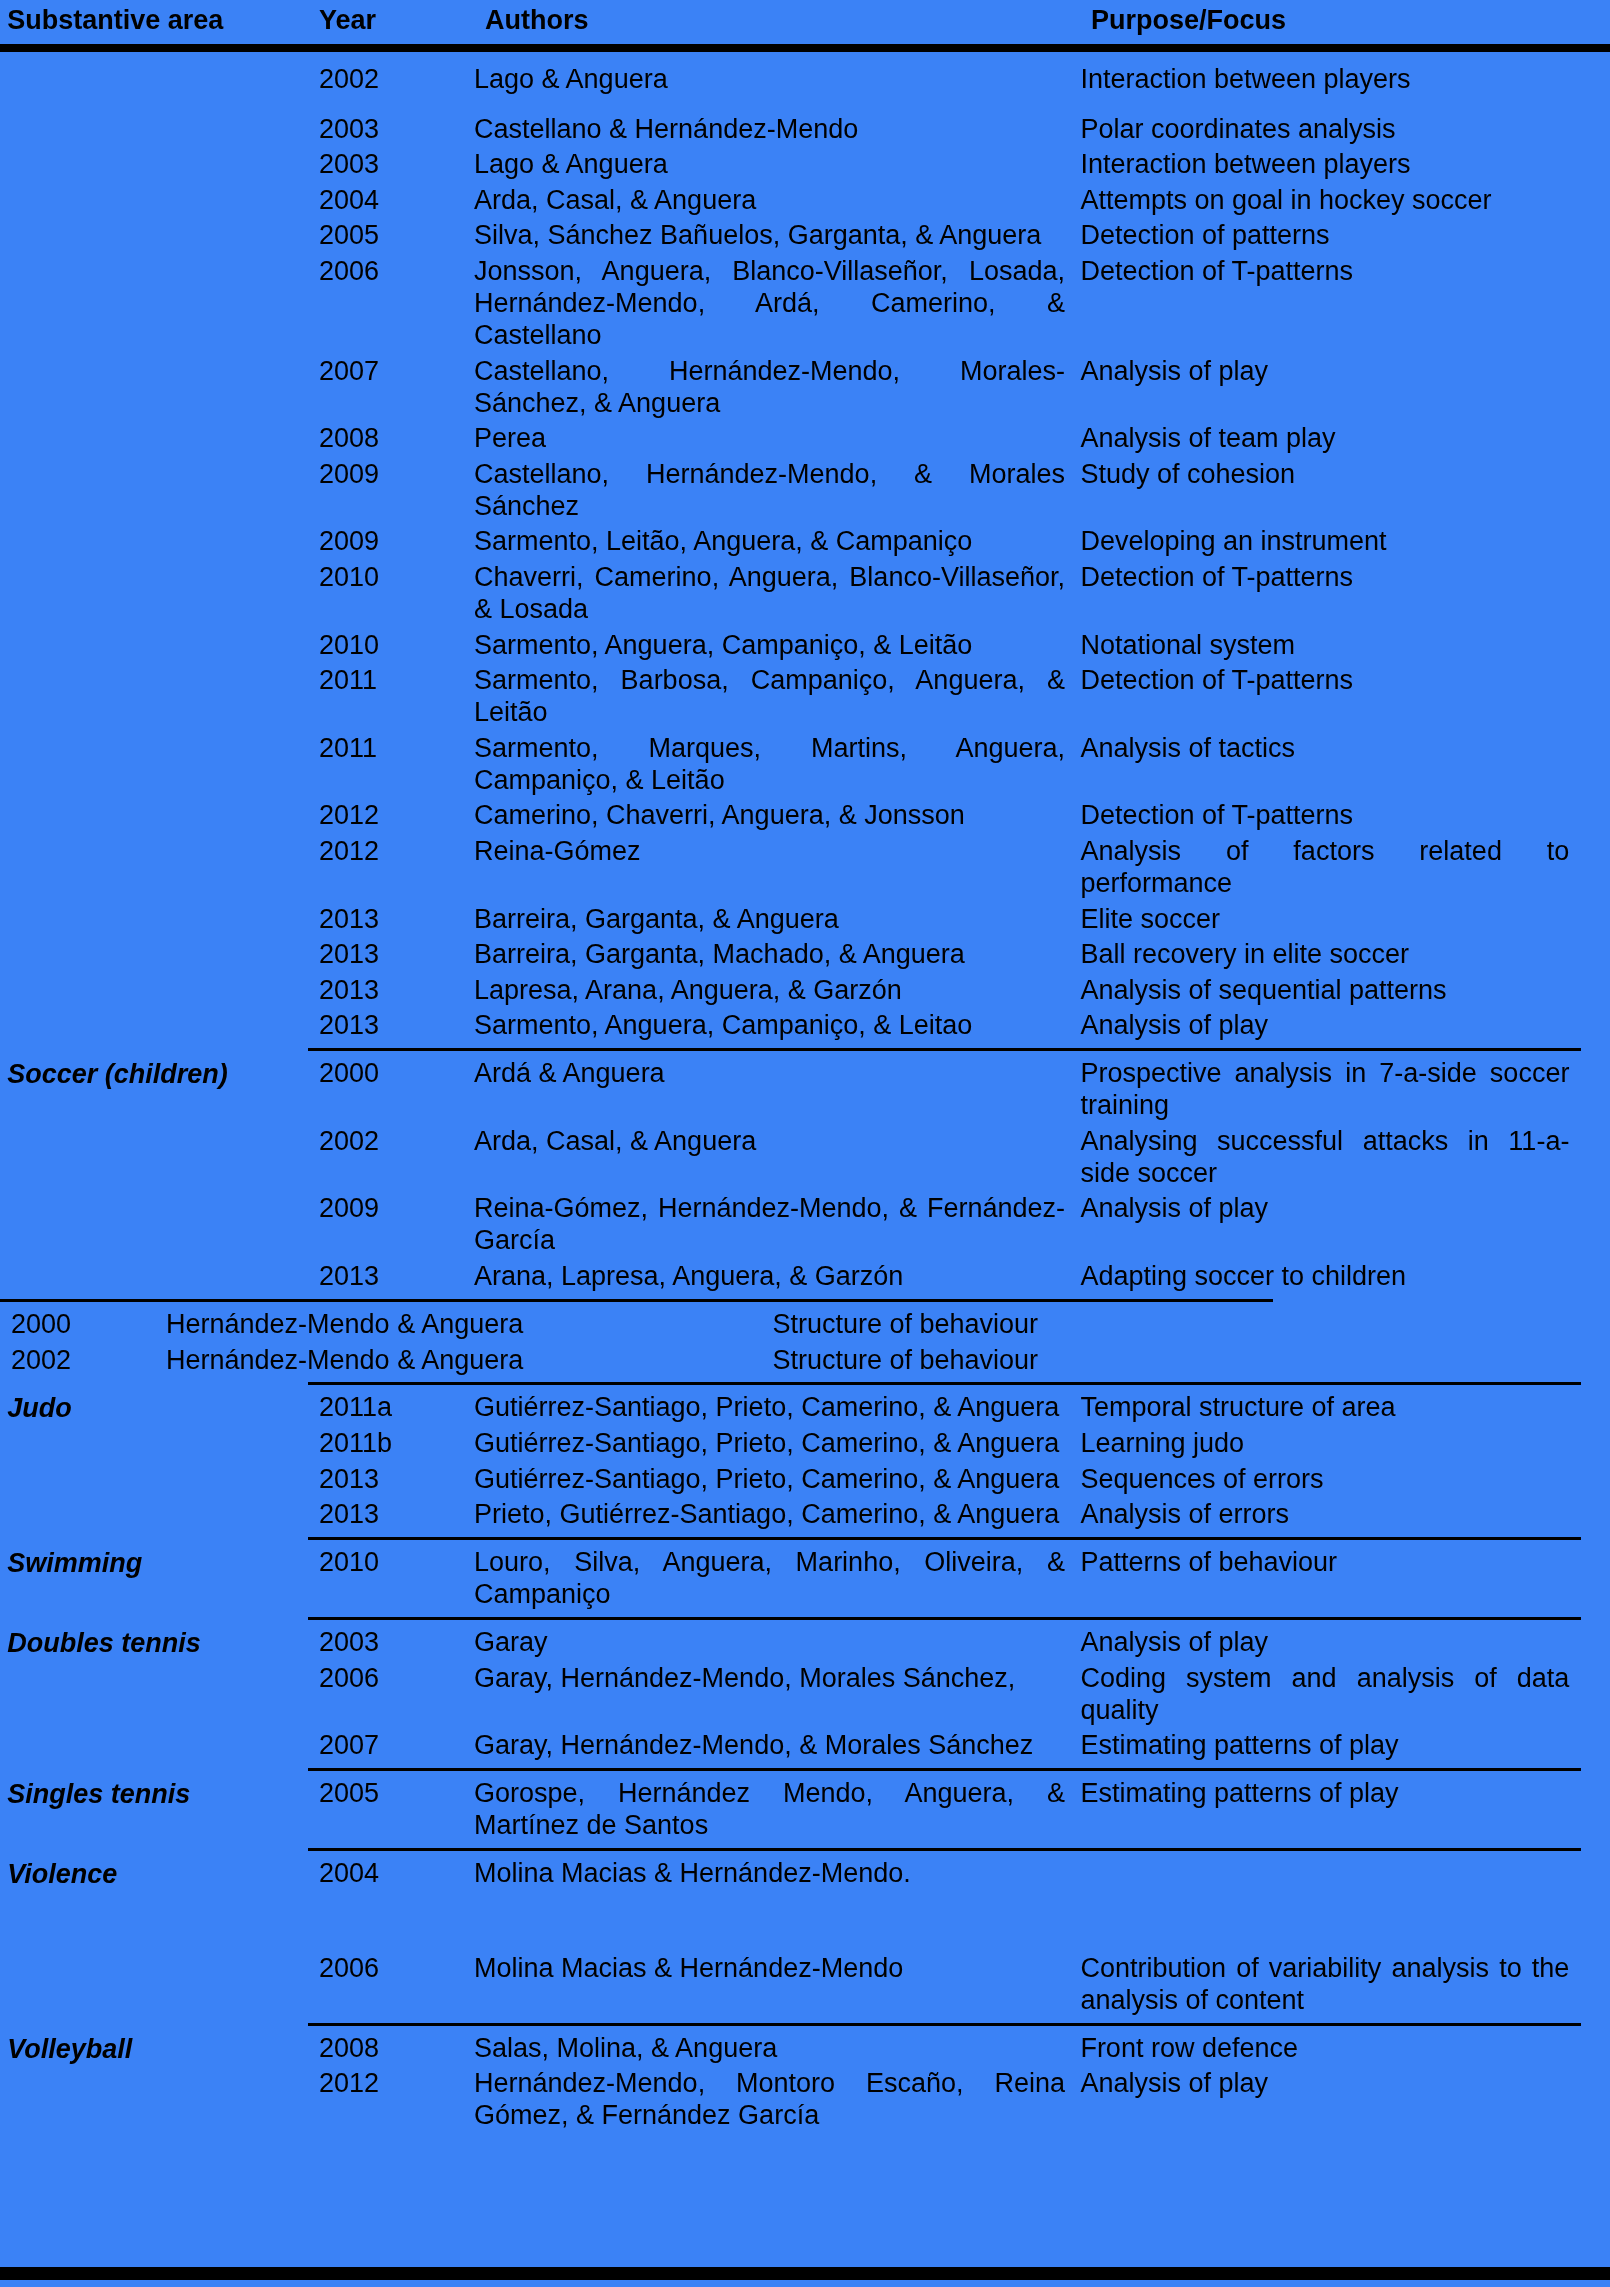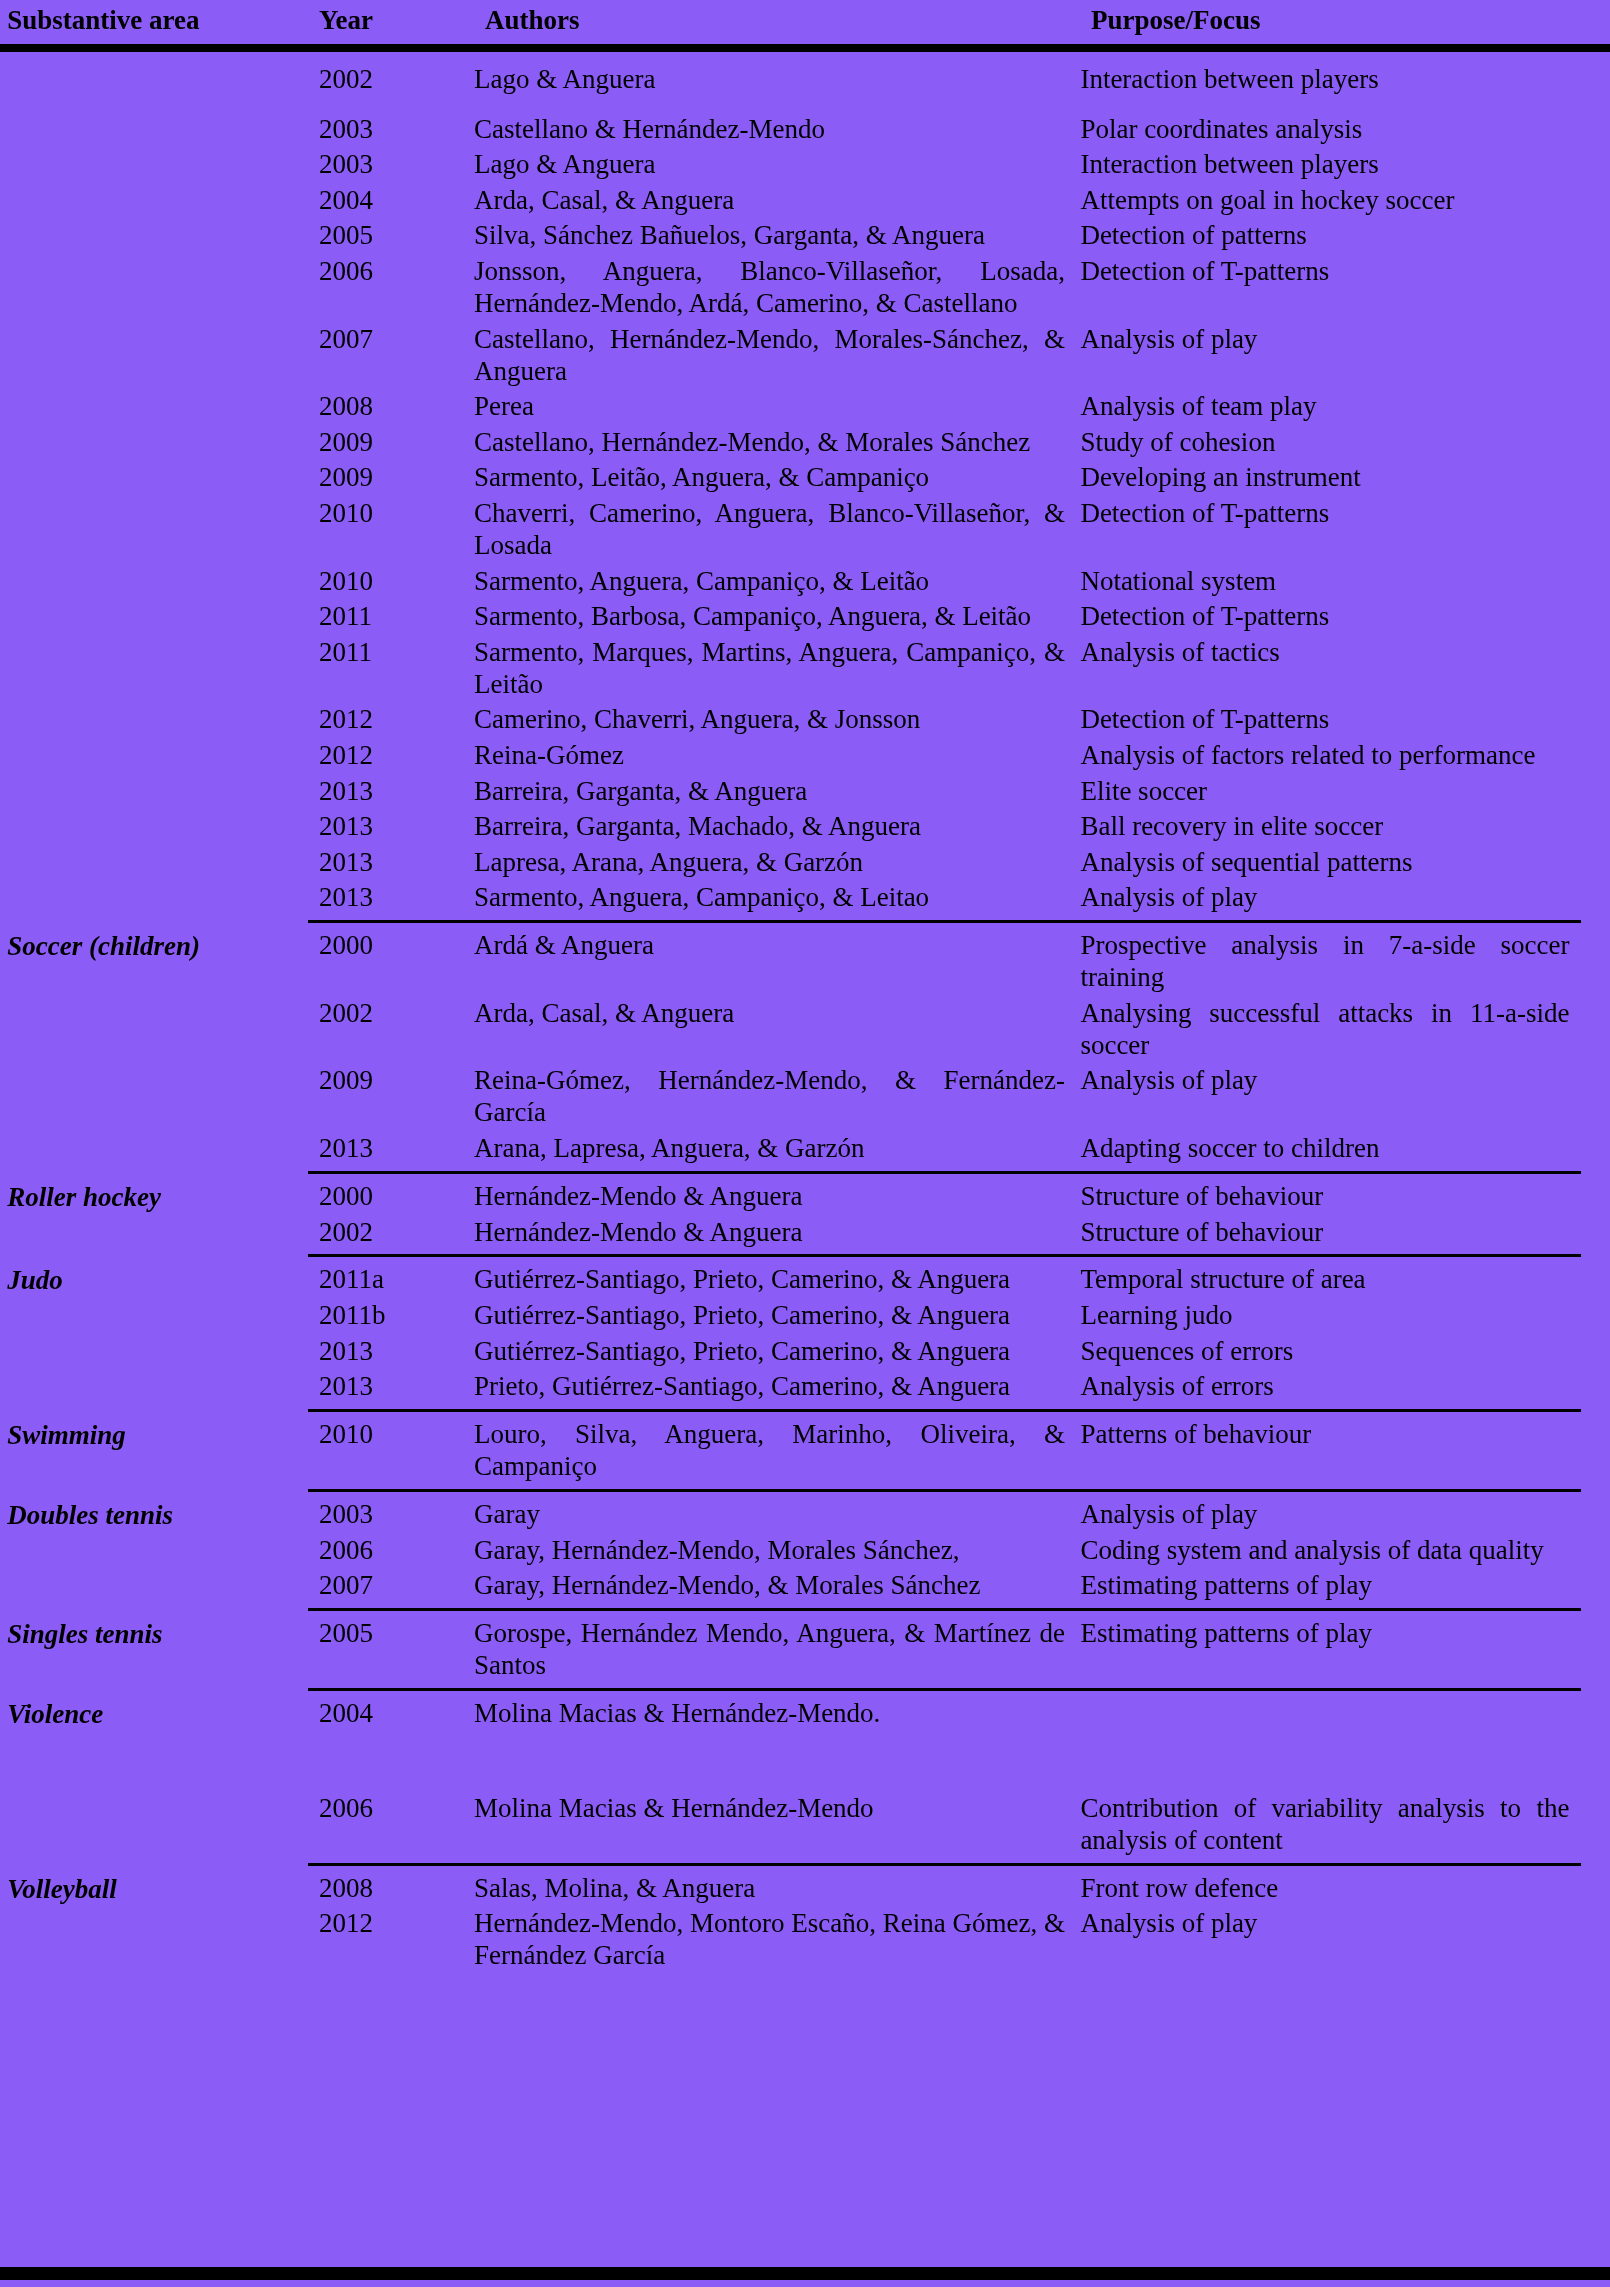--- a/index.html
+++ b/index.html
@@ -1,18 +1,18 @@
 <!DOCTYPE html>
 <html style="font-size:14.5px"><head>
 <meta charset="utf-8">
 <style>
   html,body{margin:0;padding:0;background:#e8e8e8;}
   .page{
-    width:1610px;height:2288px;background:#8b5cf6;color:#000;
-    font-family:Liberation Serif, serif;
+    width:1610px;height:2288px;background:#3b82f6;color:#000;
+    font-family:Liberation Sans, sans-serif;
     font-size:27px;line-height:32px;
     position:relative;overflow:hidden;margin:0 auto;
   }
   
   .thead{display:flex;font-weight:bold;padding-top:3.6px;padding-bottom:8.1px;border-bottom:8.1px solid #000;}
   .h-area{width:308px;padding-left:7.2px;box-sizing:border-box;}
   .h-year{width:177px;padding-left:11px;box-sizing:border-box;}
   .h-authors{width:606px;}
   .h-purpose{flex:1;}
   
@@ -194,21 +194,20 @@
 
   <div class="row">
     <div class="c-year">2013</div>
     <div class="c-authors">Arana, Lapresa, Anguera, &amp; Garzón</div>
     <div class="c-purpose">Adapting soccer to children</div>
   </div>
 </div>
   </div>
 
   <div class="group ruled">
-    <div class="g-area">Roller hockey</div>
     <div class="g-rows">
   <div class="row">
     <div class="c-year">2000</div>
     <div class="c-authors">Hernández-Mendo &amp; Anguera</div>
     <div class="c-purpose">Structure of behaviour</div>
   </div>
 
   <div class="row">
     <div class="c-year">2002</div>
     <div class="c-authors">Hernández-Mendo &amp; Anguera</div>

